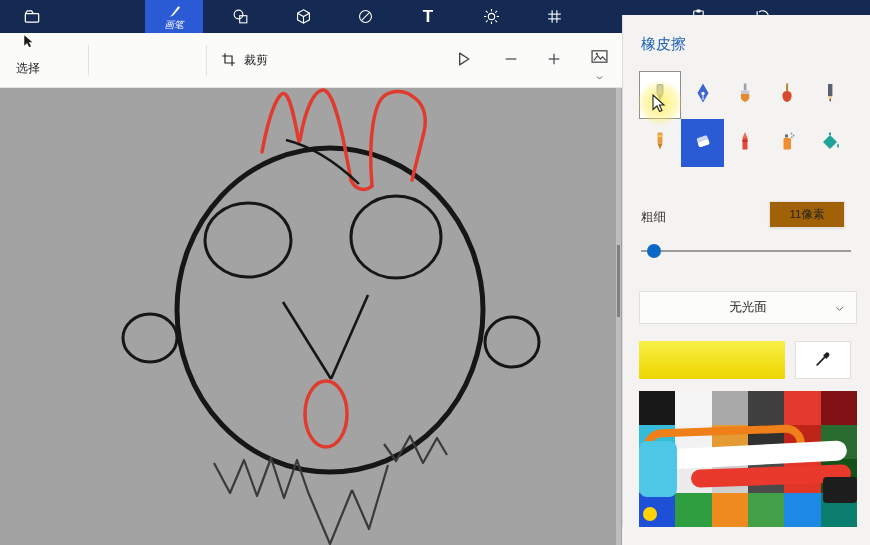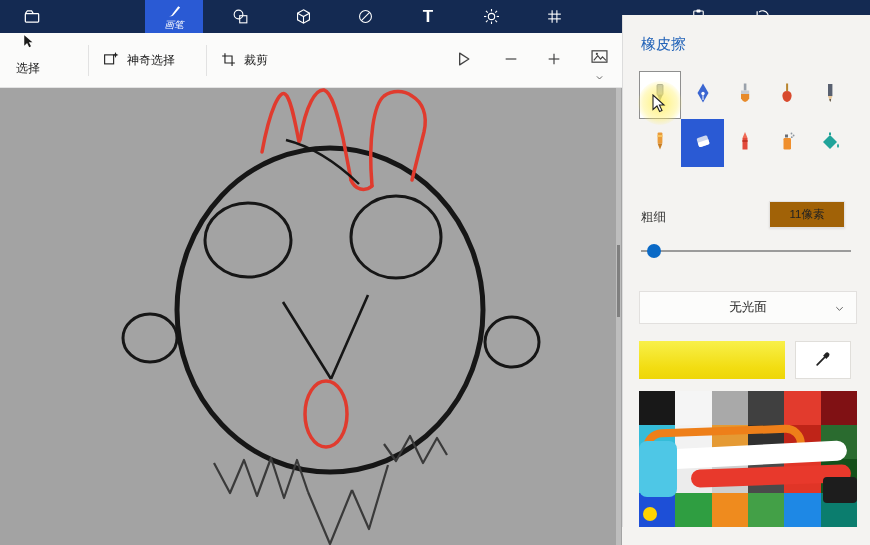--- a/index.html
+++ b/index.html
@@ -192,29 +192,20 @@
     <div class="t2-item" style="left:16px;flex-direction:column;">
       <span>
         <svg width="17" height="17" viewBox="0 0 24 24">
             <path d="M6,3 L6,18 L10,14 L13,20 L15.5,18.8 L12.5,13 L17.5,13 Z" fill="#1b1b1b"></path>
           </svg>
       </span>
       <span>选择</span>
     </div>
     <div class="t2-div" style="left:88px;"></div>
 
-    <div class="t2-item" style="left:102px;">
-      <span>
-        <svg width="18" height="18" viewBox="0 0 24 24">
-            <rect x="3.5" y="6.5" width="12" height="12" fill="none" stroke="#222" stroke-width="1.5"></rect>
-            <path d="M18,2.5 l1.1,2.9 2.9,1.1 -2.9,1.1 -1.1,2.9 -1.1,-2.9 -2.9,-1.1 2.9,-1.1 z" fill="#222"></path>
-          </svg>
-      </span>
-      <span>神奇选择</span>
-    </div>
     <div class="t2-div" style="left:206px;"></div>
 
     <div class="t2-item" style="left:220px;">
       <span>
         <svg width="17" height="17" viewBox="0 0 24 24">
             <path d="M7,3 V17 H21 M3,7 H17 V21" fill="none" stroke="#222" stroke-width="1.6"></path>
           </svg>
       </span>
       <span>裁剪</span>
     </div>

